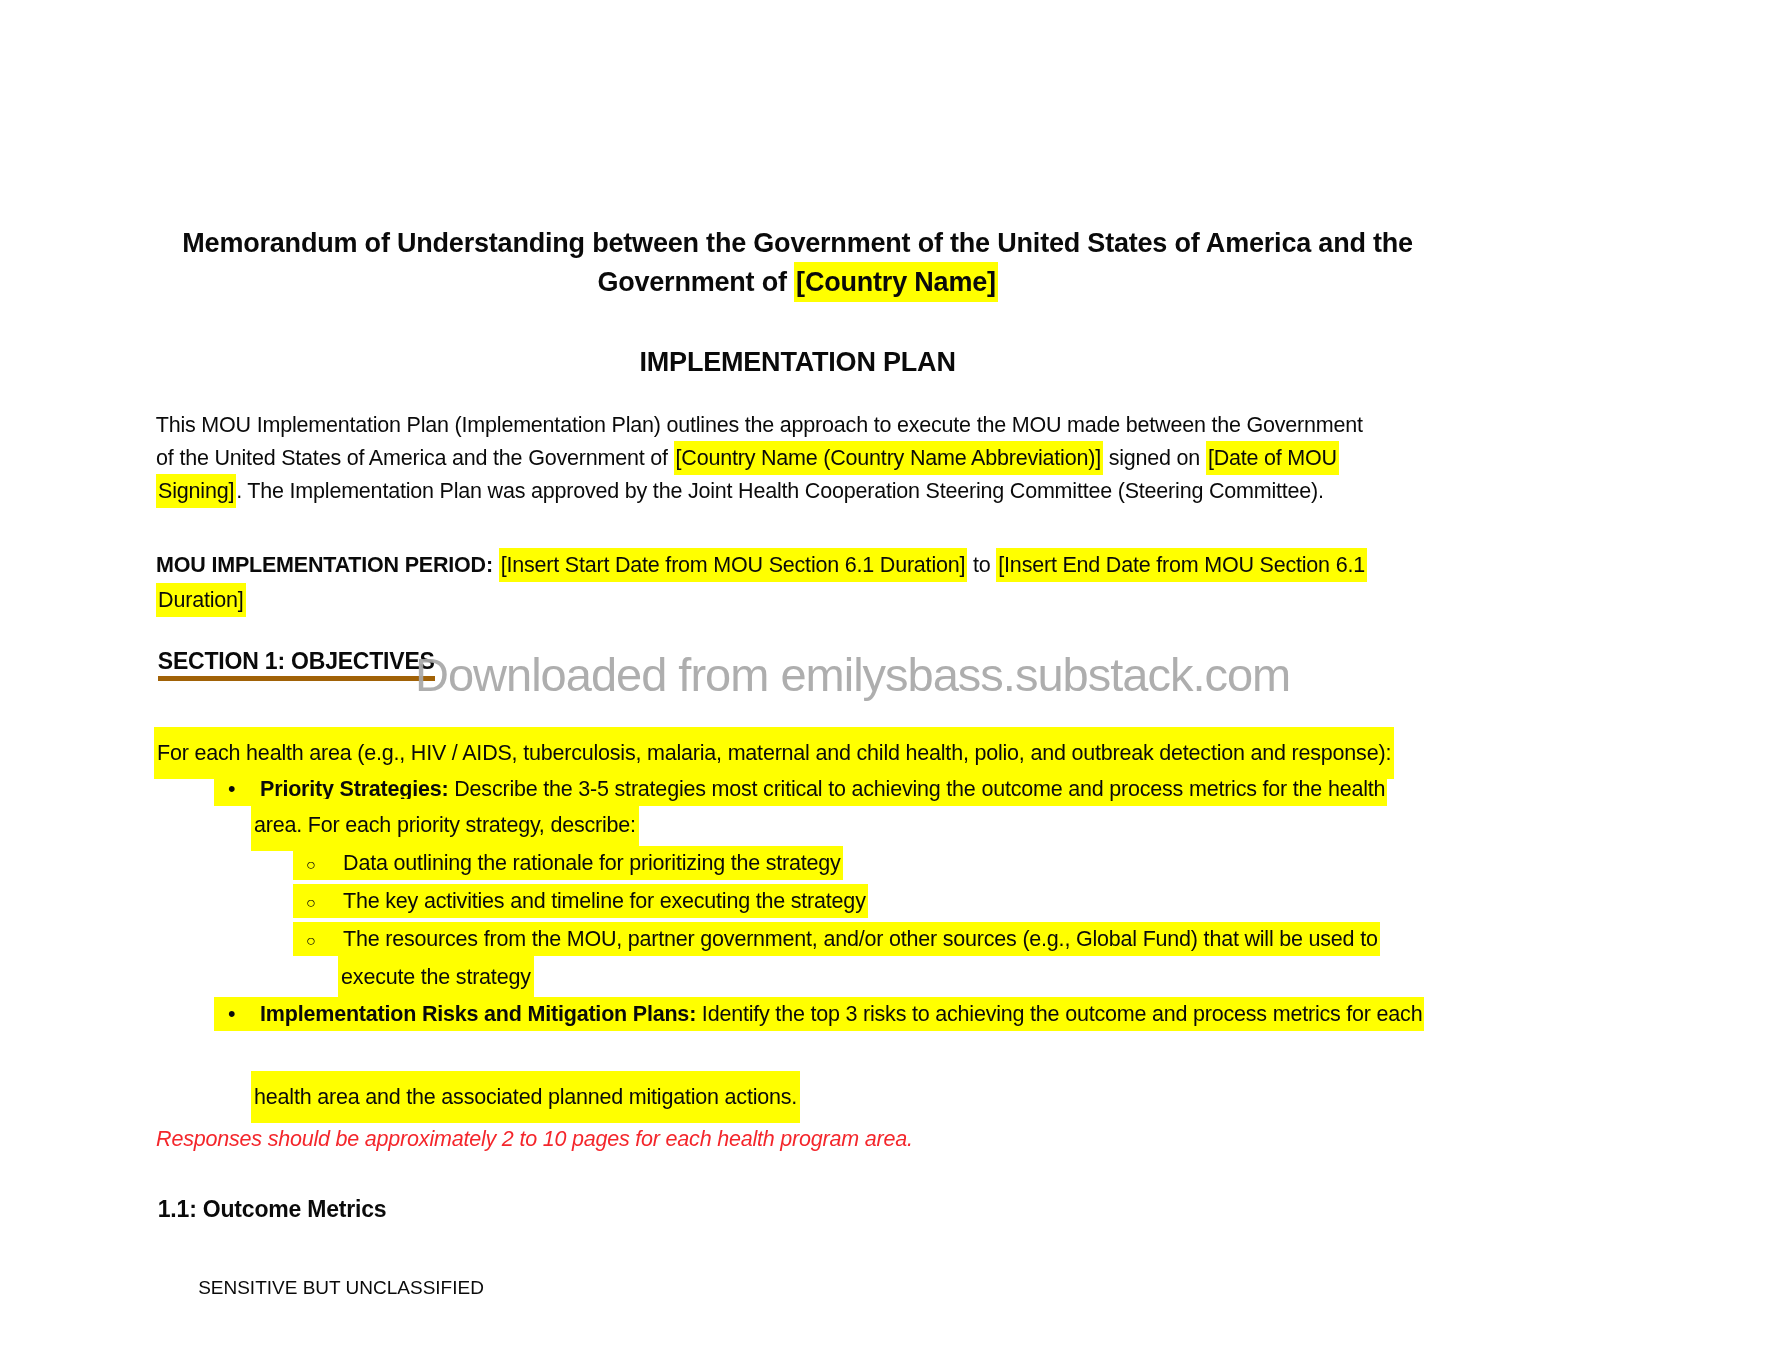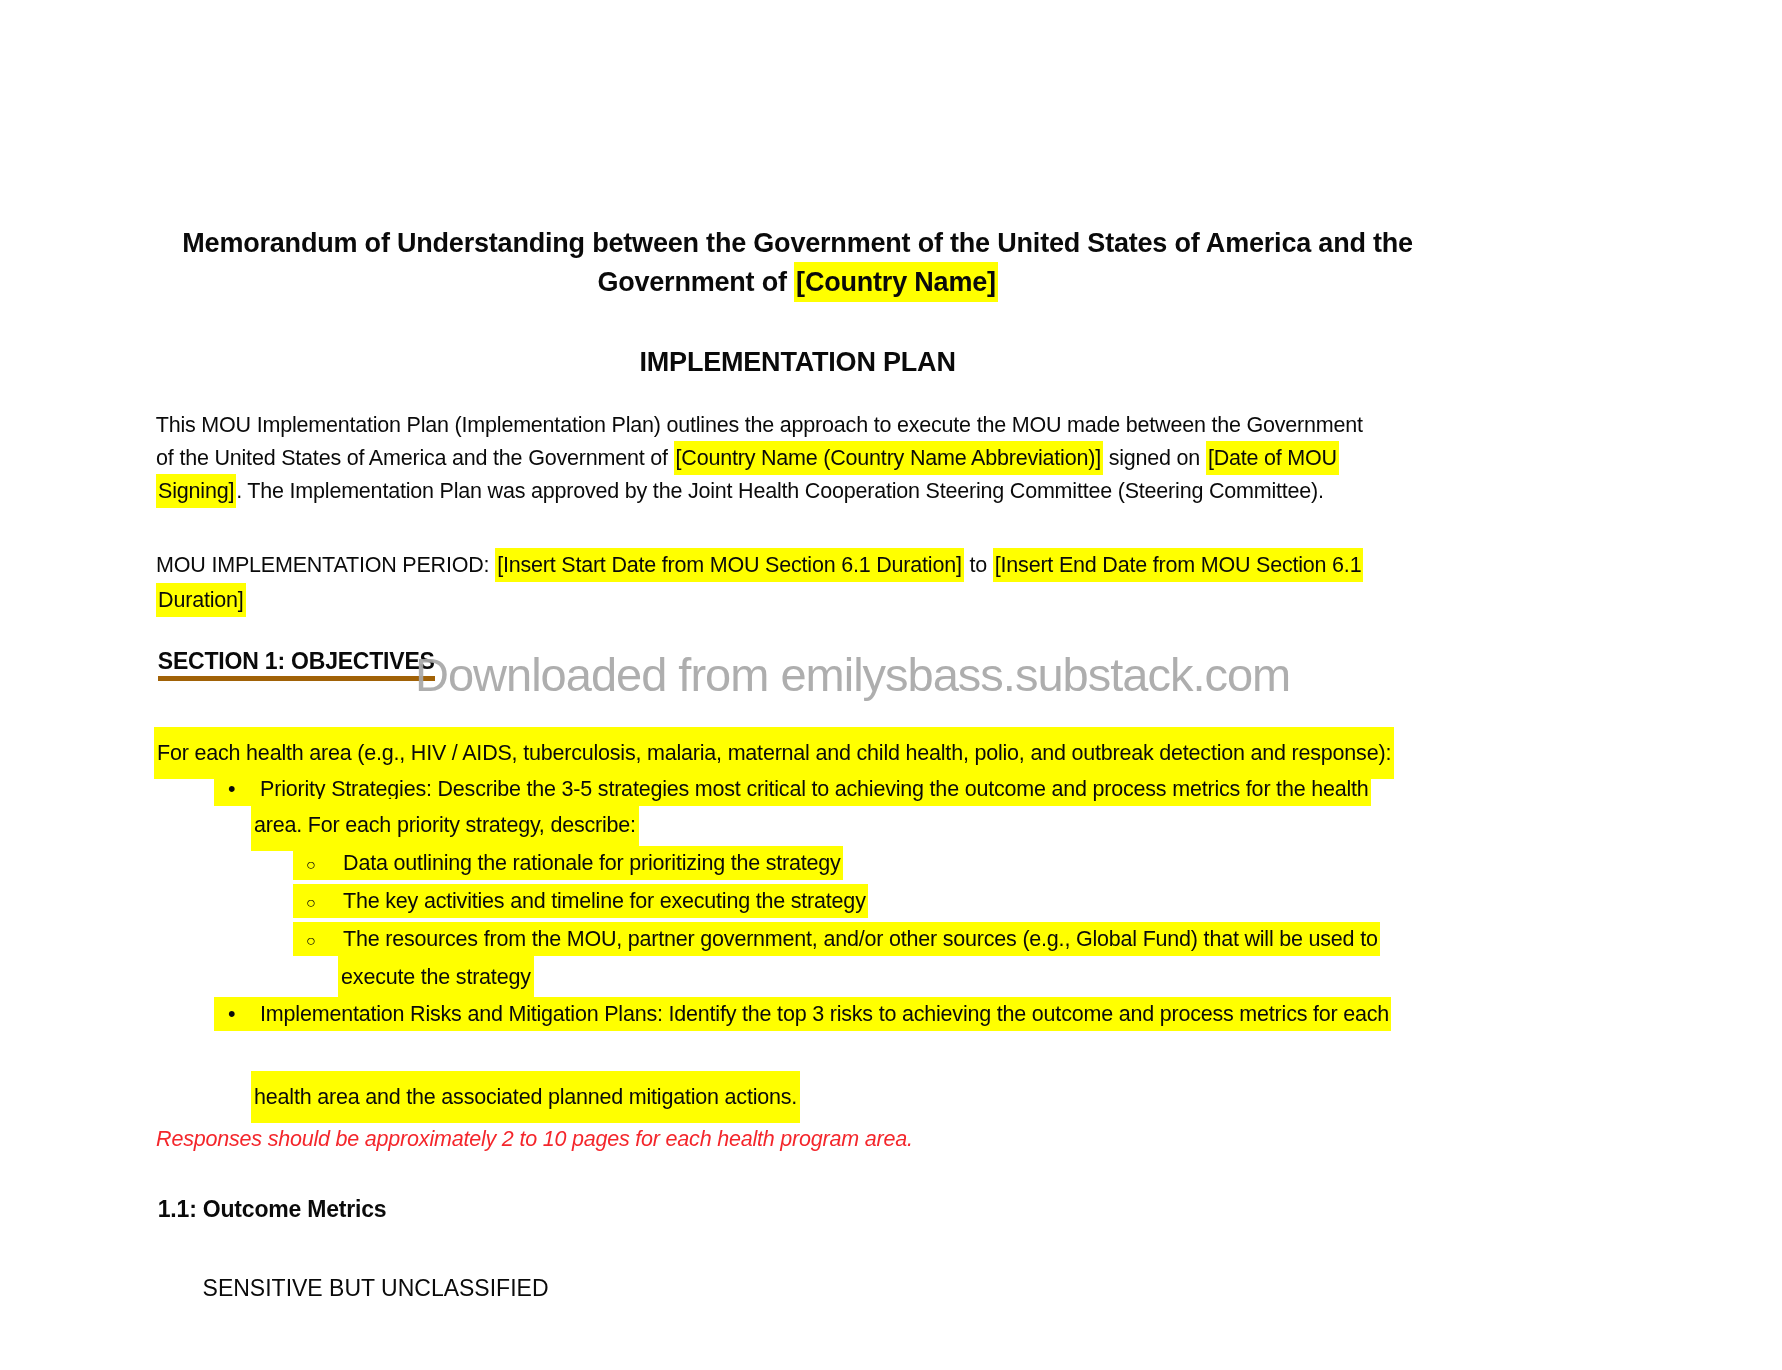--- a/index.html
+++ b/index.html
@@ -8,31 +8,31 @@
     background:var(--background, #ffffff);
     font-family:"Liberation Sans", sans-serif;
     color:#0a0a0a; overflow:hidden;
   }
   .ln { position:absolute; white-space:pre; font-size:21.5px; line-height:38px; letter-spacing:-0.2px; }
   .lh33 { line-height:33px; }
   .lh36 { line-height:36px; }
   .ctr { left:133px; width:1300px; text-align:center; }
   .t  { font-size:27px; font-weight:bold; line-height:40px; }
   .h  { font-size:23px; font-weight:bold; line-height:33px; }
-  .b  { font-weight:normal; }
+  .b  { font-weight:bold; }
   .hl { background:var(--highlight-color, #ffff00); padding:5px 2px; }
   .hl3 { padding:14px 3px; }
   .m1 { display:inline-block; width:44px; text-indent:12px; }
   .m2 { display:inline-block; width:48px; text-indent:11px; font-size:16px; }
   .u  { border-bottom:5px solid #a16207; padding-bottom:2px; }
   .wm { position:absolute; left:415px; top:651px; z-index:5;
         font-size:47px; line-height:47px; letter-spacing:-1px;
         color:var(--watermark-color, #a8a8a8); opacity:0.92; }
   .red { color:var(--red-color, #f4262b); font-style:italic; }
-  .footer { font-size:23px; letter-spacing:0; }
+  .footer { font-size:19px; letter-spacing:0; }
   .pagenum { font-size:19px; }
 </style>
 </head>
 <body>
 
 <div class="page">
 
   <div class="ln ctr t" style="top:183px">
     <span>Memorandum of Understanding between the Government of the United States of America and the</span>
   </div>

